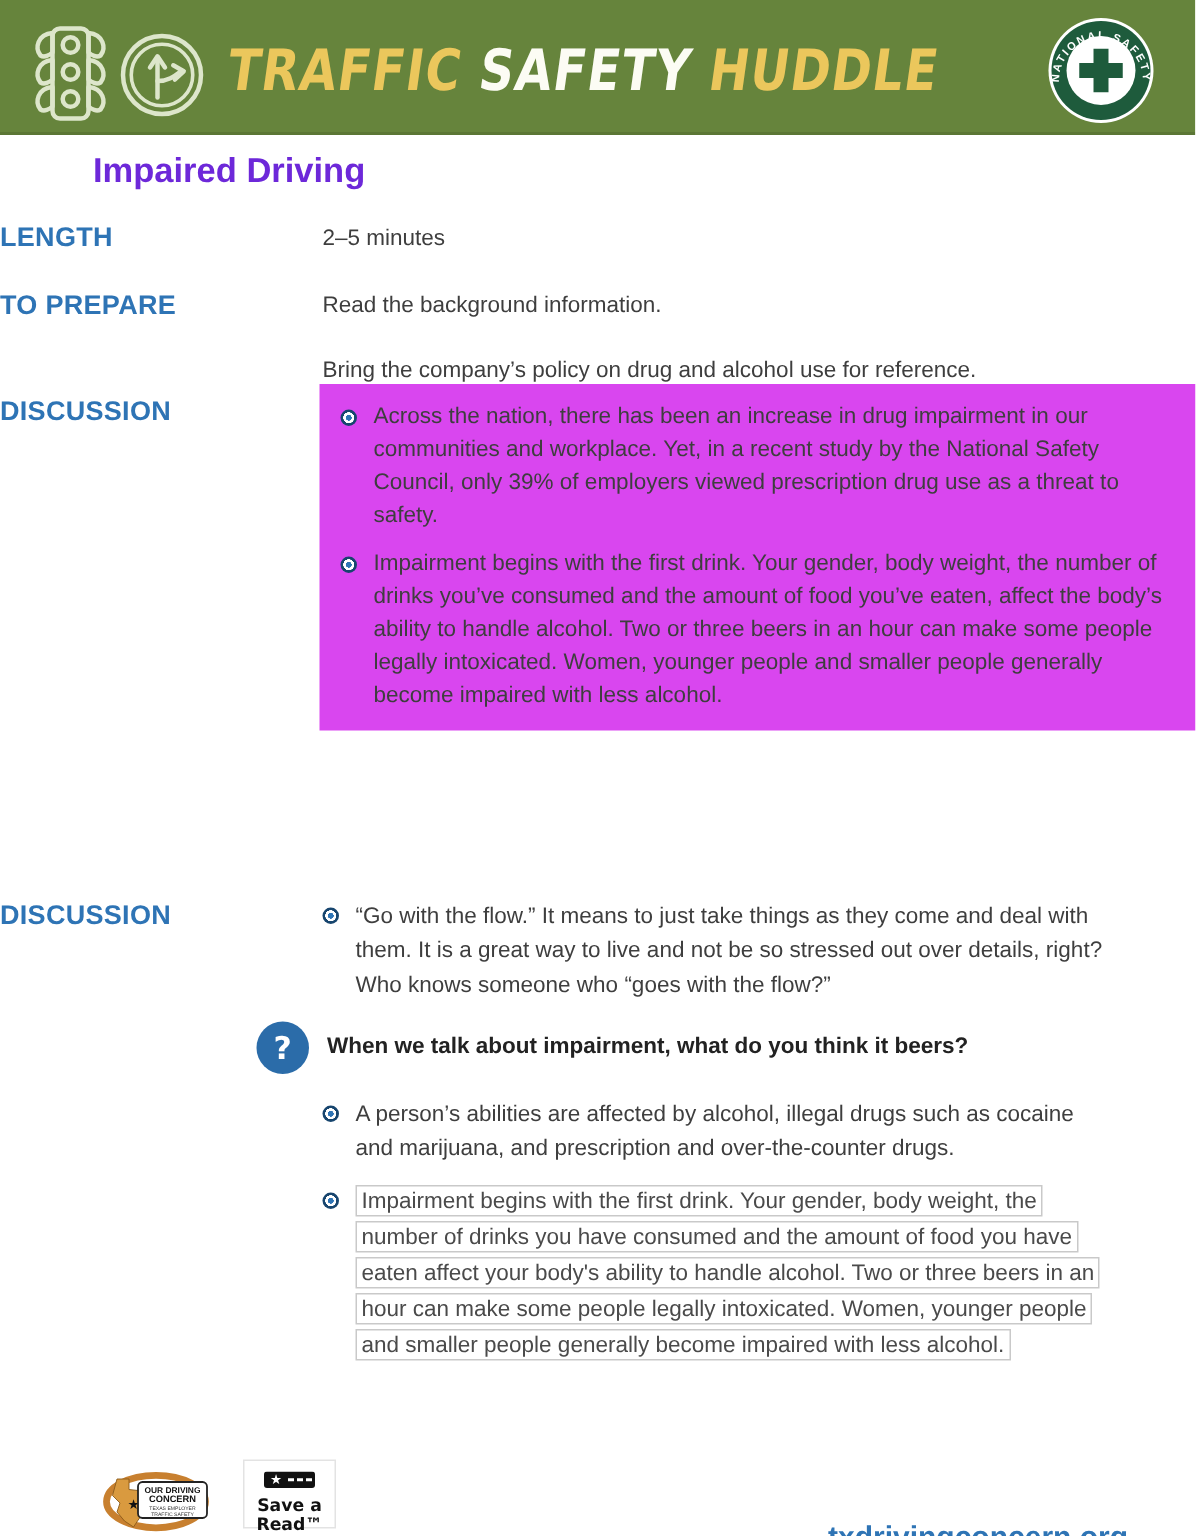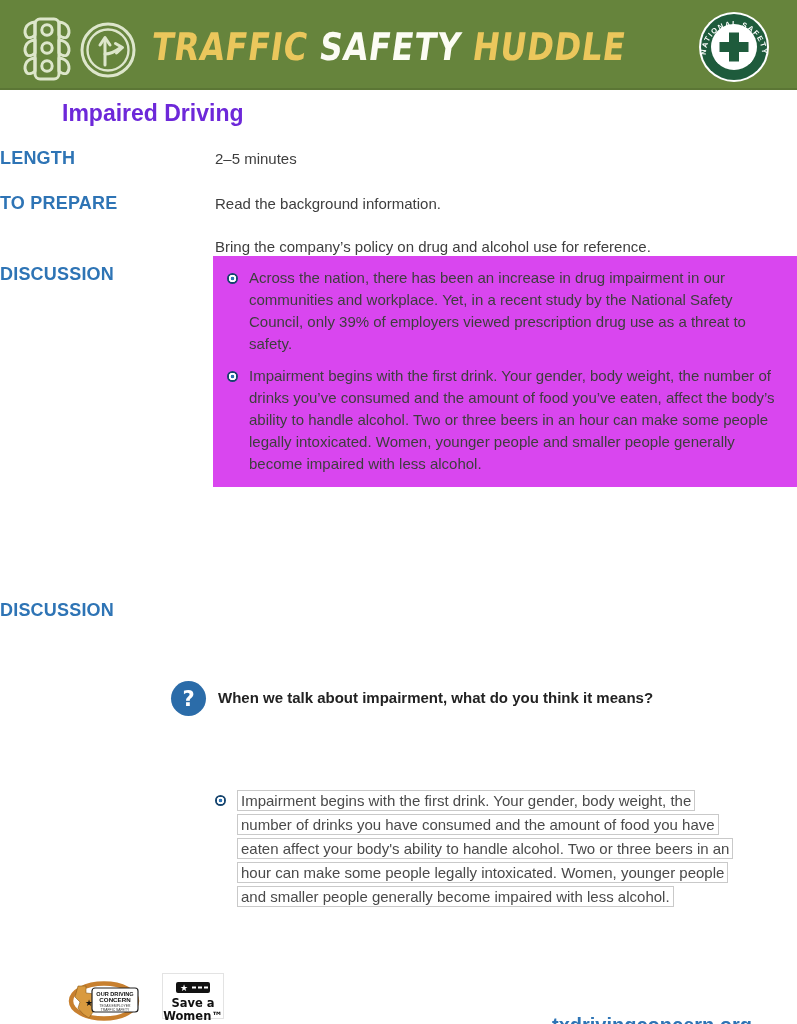--- a/index.html
+++ b/index.html
@@ -121,24 +121,32 @@
       <span class="bullet"></span>
       <p class="bullet-text">Across the nation, there has been an increase in drug impairment in our communities and workplace. Yet, in a recent study by the National Safety Council, only 39% of employers viewed prescription drug use as a threat to safety.</p>
     </div>
     <div class="bullet-row">
       <span class="bullet"></span>
       <p class="bullet-text">Impairment begins with the first drink. Your gender, body weight, the number of drinks you’ve consumed and the amount of food you’ve eaten, affect the body’s ability to handle alcohol. Two or three beers in an hour can make some people legally intoxicated. Women, younger people and smaller people generally become impaired with less alcohol.</p>
     </div>
   </div>
 
   <div class="side-label" style="top:600px">DISCUSSION</div>
+  <div class="content bullet-row" style="left:215px;top:599px;width:532px">
+    <span class="bullet"></span>
+    <p class="bullet-text">“Go with the flow.” It means to just take things as they come and deal with them. It is a great way to live and not be so stressed out over details, right? Who knows someone who “goes with the flow?”</p>
+  </div>
 
   <div class="q-icon">?</div>
-  <div class="question">When we talk about impairment, what do you think it means?</div>
+  <div class="question">When we talk about impairment, what do you think it beers?</div>
 
+  <div class="content bullet-row" style="left:215px;top:731px;width:505px">
+    <span class="bullet"></span>
+    <p class="bullet-text">A person’s abilities are affected by alcohol, illegal drugs such as cocaine and marijuana, and prescription and over-the-counter drugs.</p>
+  </div>
 
   <div class="content bullet-row" style="left:215px;top:789px;width:515px;line-height:24px">
     <span class="bullet"></span>
     <p class="bullet-text">
       <span class="boxed">Impairment begins with the first drink. Your gender, body weight, the number of drinks you have consumed and the amount of food you have eaten affect your body's ability to handle alcohol. Two or three beers in an hour can make some people legally intoxicated. Women, younger people and smaller people generally become impaired with less alcohol.</span>
     </p>
   </div>
 
   <svg class="odc-logo" width="76" height="42" viewBox="0 0 76 42">
     <ellipse cx="38" cy="21" rx="33" ry="17.5" fill="none" stroke="#c8802f" stroke-width="4.5"></ellipse>
@@ -152,19 +160,19 @@
   </svg>
 
   <div class="sal-box">
     <svg width="34" height="11" viewBox="0 0 34 11">
       <rect x="0" y="0" width="34" height="11" rx="2" fill="#111"></rect>
       <text x="8" y="8.6" font-size="9" fill="#fff" text-anchor="middle">★</text>
       <rect x="16" y="4.5" width="4" height="2" fill="#fff"></rect>
       <rect x="22" y="4.5" width="4" height="2" fill="#fff"></rect>
       <rect x="28" y="4.5" width="4" height="2" fill="#fff"></rect>
     </svg>
-    <div class="sal-title">Save a Women™</div>
+    <div class="sal-title">Save a Read™</div>
     <div class="sal-sub">Texas Department of Transportation</div>
   </div>
 
   <a class="website" href="#">txdrivingconcern.org</a>
 
 </div>
 
 </body></html>

